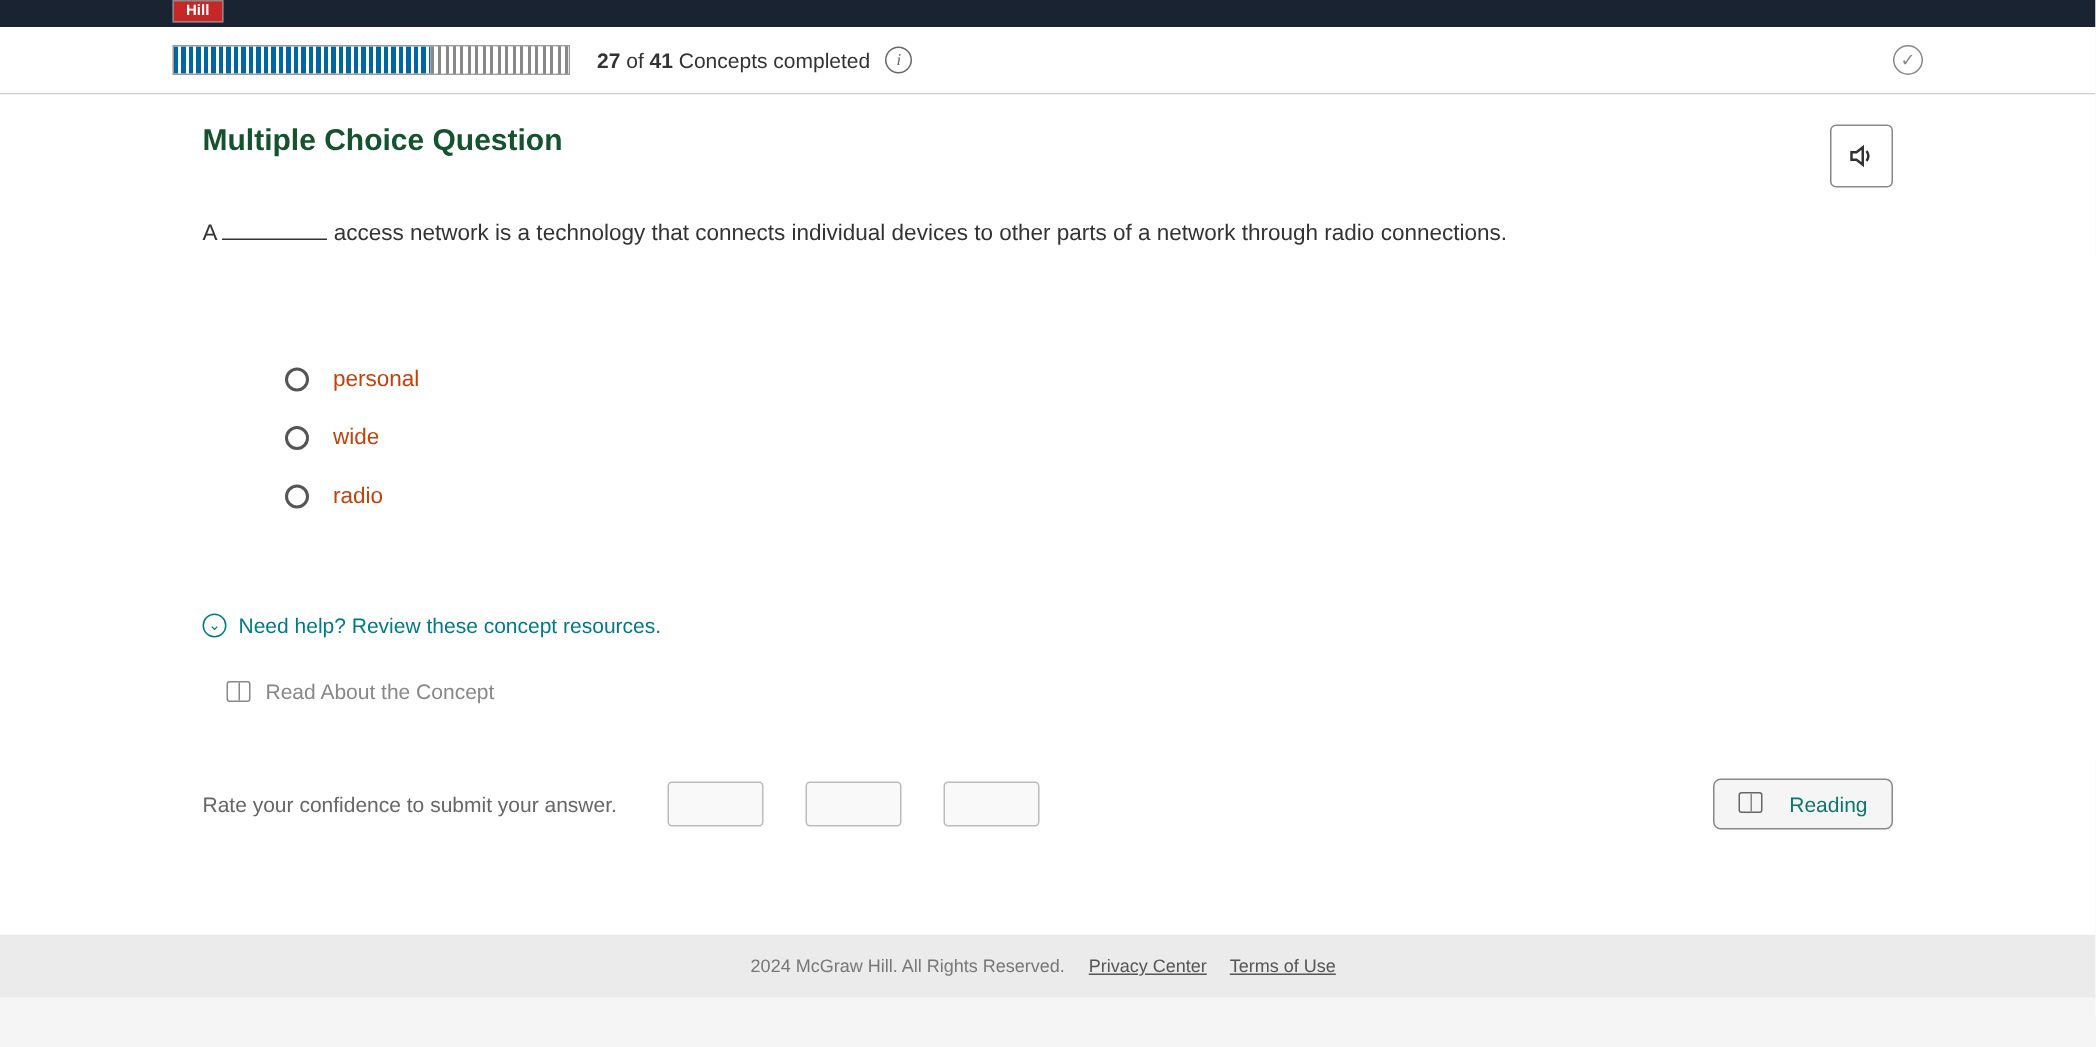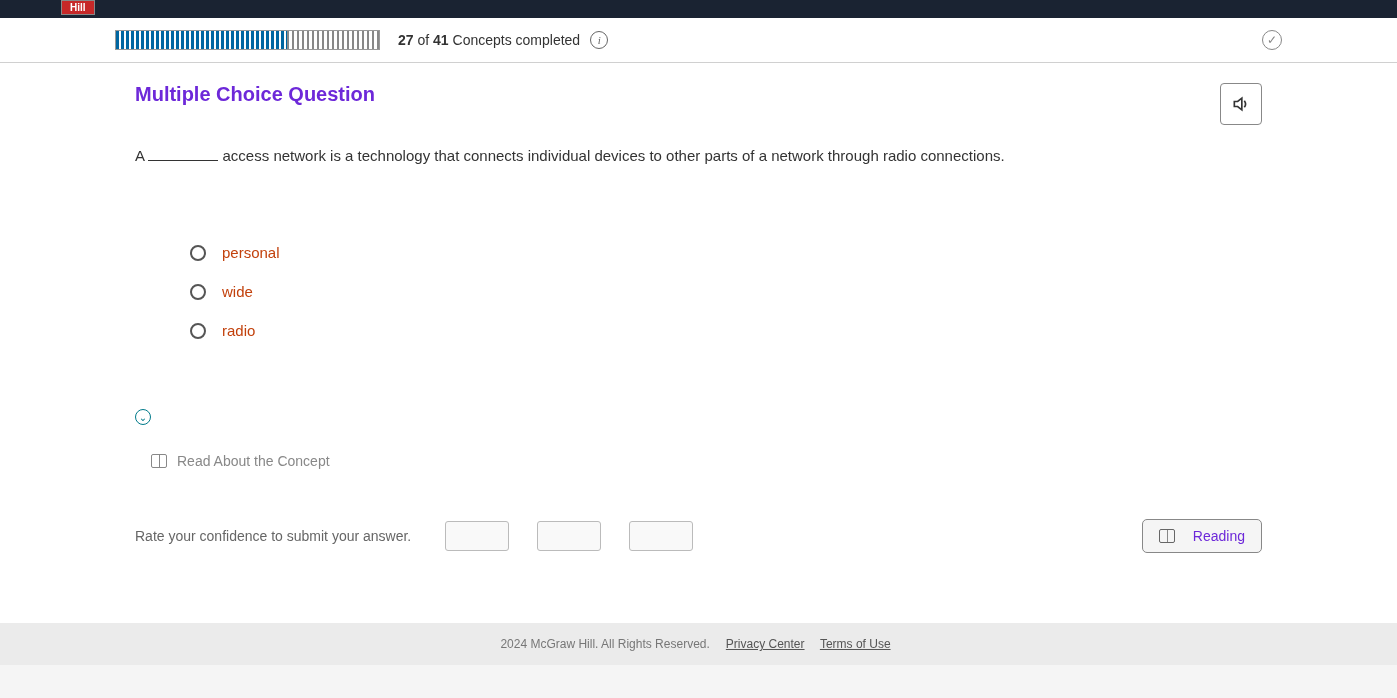--- a/index.html
+++ b/index.html
@@ -8,21 +8,21 @@
   background: #f5f5f5;
   width: 1397px;
   height: 698px;
   overflow: hidden;
 }
 .top-bar {
   background: #1a2332;
   height: 18px;
   display: flex;
   align-items: flex-start;
-  padding-left: 61px;
+  padding-left: 115px;
 }
 .brand-logo {
   background: #c62828;
   color: #fff;
   font-size: 10px;
   font-weight: bold;
   padding: 1px 8px;
   border: 1px solid #888;
 }
 .progress-row {
@@ -94,21 +94,21 @@
   position: relative;
 }
 .title-row {
   display: flex;
   align-items: flex-start;
   justify-content: space-between;
 }
 .question-title {
   font-size: 20px;
   font-weight: bold;
-  color: #6d28d9;
+  color: #14532d;
 }
 .sound-button {
   width: 42px;
   height: 42px;
   border: 1px solid #888;
   border-radius: 4px;
   background: #fff;
   display: flex;
   align-items: center;
   justify-content: center;
@@ -220,24 +220,23 @@
   border-radius: 3px;
   background: #f9f9f9;
   cursor: pointer;
 }
 .reading-button {
   border: 1.5px solid #888;
   border-radius: 5px;
   padding: 8px 16px;
   background: #f5f5f5;
   display: flex;
-  align-items: center;
   gap: 8px;
   font-size: 14px;
-  color: #6d28d9;
+  color: #0f766e;
   cursor: pointer;
 }
 .reading-button .book-icon {
   border-color: #666;
 }
 .footer {
   text-align: center;
   font-size: 12px;
   color: #777;
   padding: 14px 0;
@@ -297,20 +296,21 @@
     </div>
     <div class="option">
       <div class="radio"></div>
       <div class="option-label">radio</div>
     </div>
   </div>
 
   <div class="help-section">
     <div class="help-toggle">
       <span class="chevron-circle">⌄</span>
+      <span>Need help? Review these concept resources.</span>
     </div>
     <div class="read-about">
       <span class="book-icon"></span>
       <span>Read About the Concept</span>
     </div>
   </div>
 
   <div class="bottom-row">
     <div class="confidence">
       <span class="confidence-label">Rate your confidence to submit your answer.</span>

